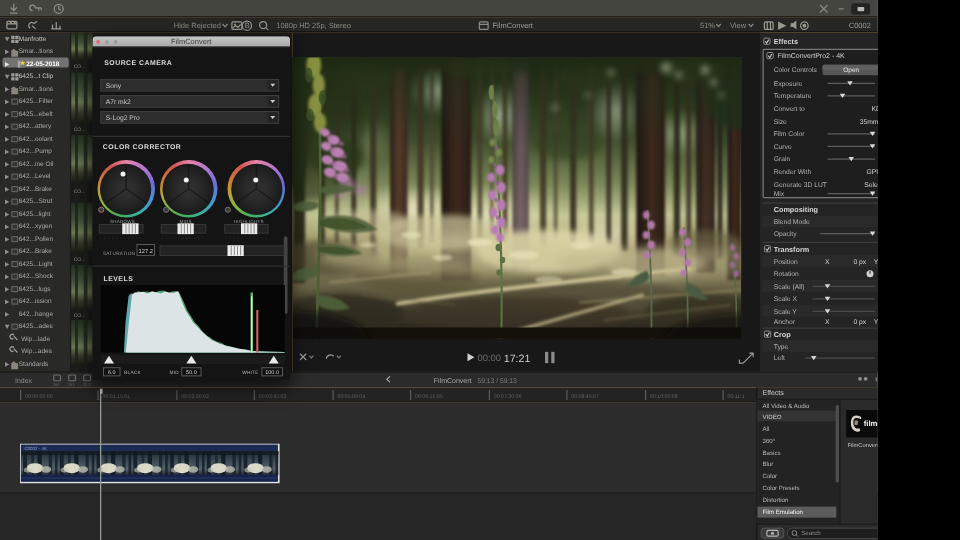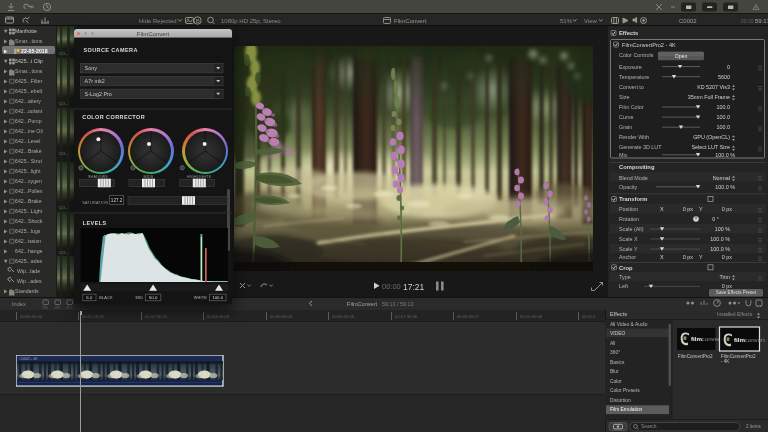--- a/index.html
+++ b/index.html
@@ -1,15 +1,15 @@
 <!DOCTYPE html>
 <html><head><meta charset="utf-8"><style>
 *{margin:0;padding:0;box-sizing:border-box}
 body{width:768px;height:432px;overflow:hidden;background:#000;font-family:"Liberation Sans",sans-serif}
-#app{position:relative;width:768px;height:432px;background:#fdba74;overflow:hidden}
+#app{position:relative;width:702px;height:432px;background:#fdba74;overflow:hidden}
 .abs{position:absolute}
 .t{position:absolute;white-space:nowrap;color:#b0b0b0}
 </style></head><body>
 <div id="app">
 
 <div class="abs" style="left:0;top:0;width:768px;height:14px;background:#45453f;border-bottom:1px solid #151513"></div>
 <svg class="abs" style="left:0;top:0" width="768" height="14" viewBox="0 0 768 14">
  <g stroke="#8e8e86" stroke-width="1" fill="none">
   <path d="M11 3v5 M8.5 6l2.5 2.5L13.5 6 M8 10.5h6"></path>
   <path d="M26 8.5a2.2 2.2 0 1 1 2.2-2.2 M28 6.3h5 M31 6.3v2 M33 6.3v1.6"></path>

